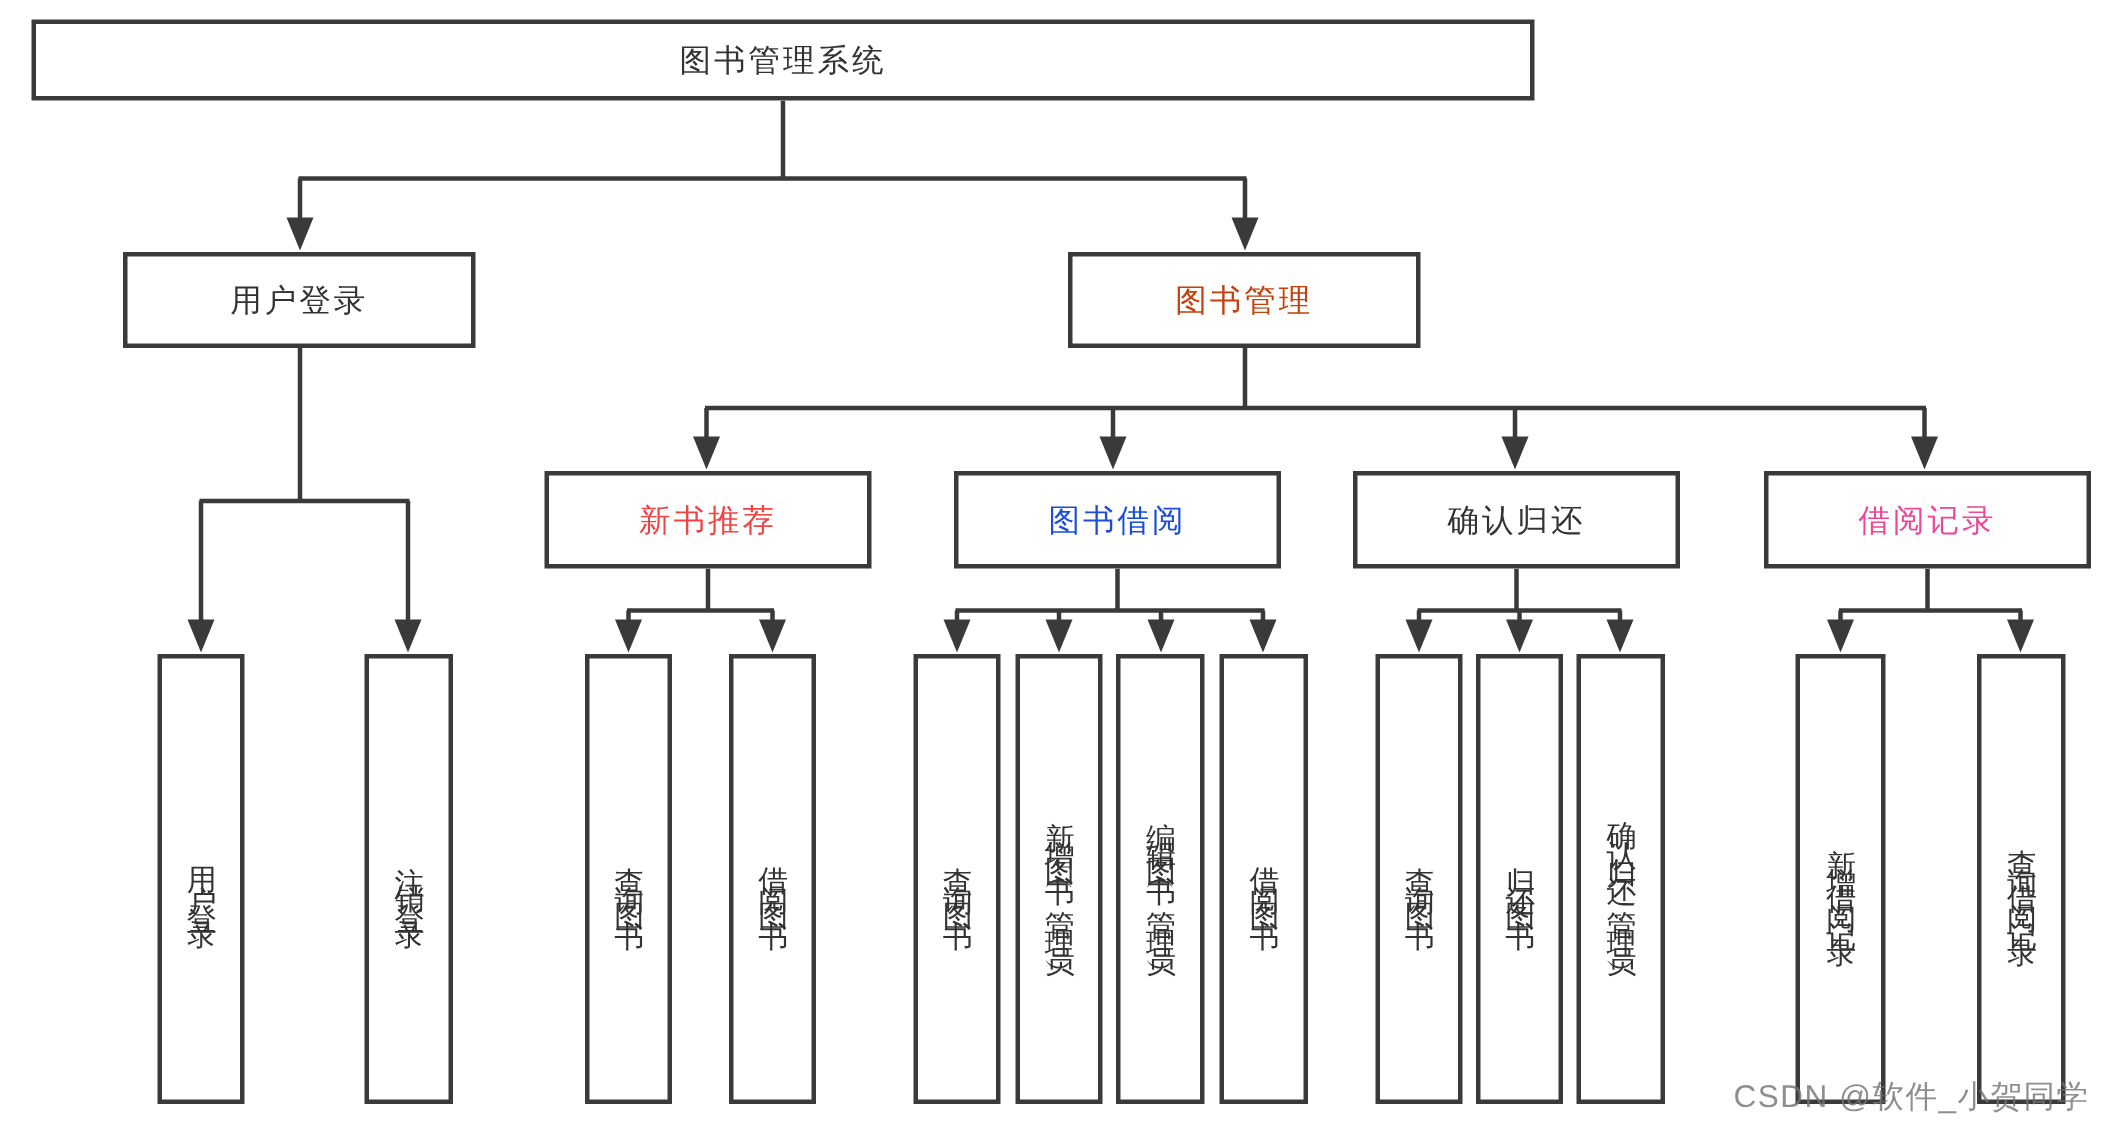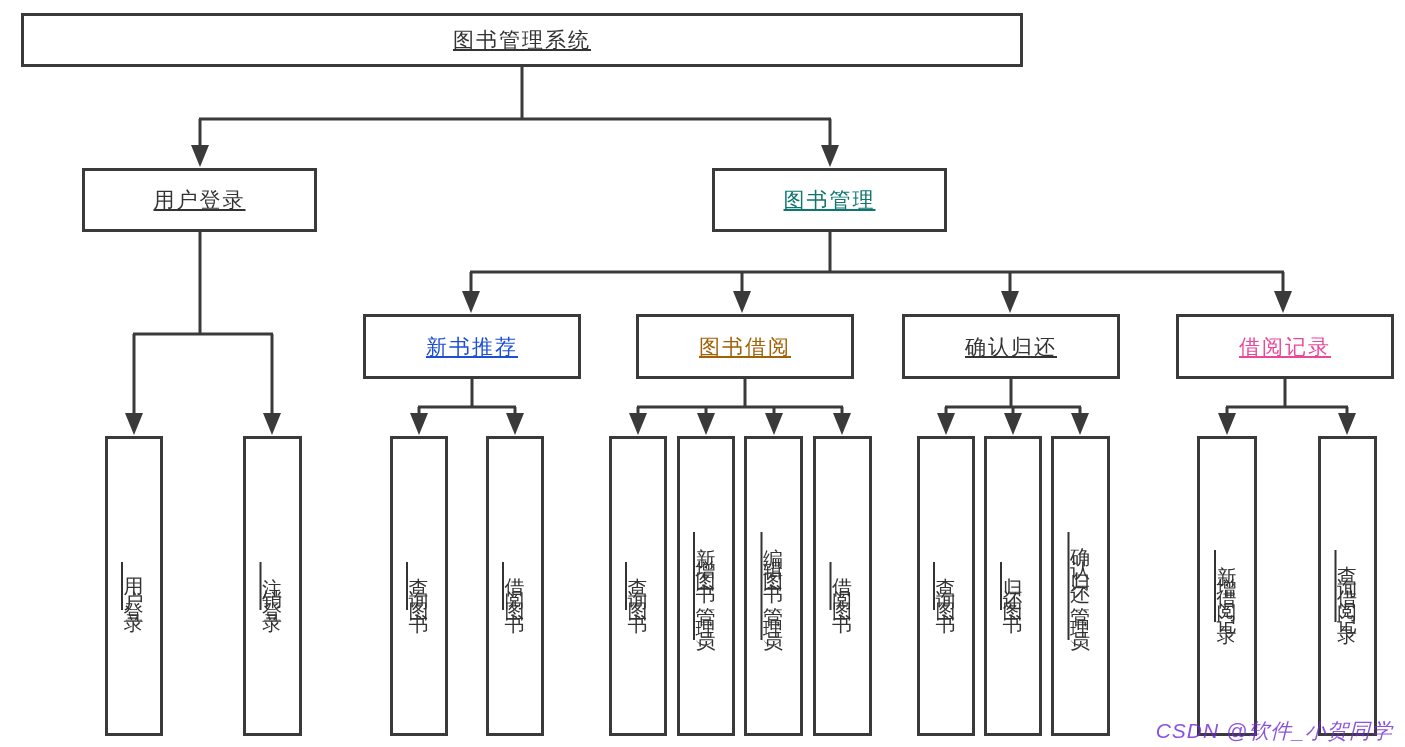--- a/index.html
+++ b/index.html
@@ -13,21 +13,20 @@
   #connectors{position:absolute;left:0;top:0;width:1405px;height:747px;}
   .box{
     position:absolute;
     box-sizing:border-box;
     border:3px solid #c2410c;
     background:#ffffff;
     display:flex;
     align-items:center;
     justify-content:center;
     color:#333333;
-    text-decoration:underline;
   }
   .h-label{
     font-size:21px;
     letter-spacing:2px;
     white-space:nowrap;
   }
   .v-label{
     writing-mode:vertical-rl;
     font-size:20px;
     letter-spacing:12px;
@@ -80,28 +79,28 @@
       </g>
   </svg>
 
   <div class="box" style="left: 21px; top: 13px; width: 1002px; height: 54px; border-color: rgb(58, 58, 58); color: rgb(51, 51, 51);">
     <span class="h-label">图书管理系统</span>
   </div>
 
   <div class="box" style="left: 82px; top: 168px; width: 235px; height: 64px; border-color: rgb(58, 58, 58); color: rgb(51, 51, 51);">
     <span class="h-label">用户登录</span>
   </div>
-  <div class="box" style="left: 712px; top: 168px; width: 235px; height: 64px; border-color: rgb(58, 58, 58); color: #0f766e;">
+  <div class="box" style="left: 712px; top: 168px; width: 235px; height: 64px; border-color: rgb(58, 58, 58); color: #c2410c;">
     <span class="h-label">图书管理</span>
   </div>
 
-  <div class="box" style="left: 363px; top: 314px; width: 218px; height: 65px; border-color: rgb(58, 58, 58); color: #1d4ed8;">
+  <div class="box" style="left: 363px; top: 314px; width: 218px; height: 65px; border-color: rgb(58, 58, 58); color: #ef4444;">
     <span class="h-label">新书推荐</span>
   </div>
-  <div class="box" style="left: 636px; top: 314px; width: 218px; height: 65px; border-color: rgb(58, 58, 58); color: #a16207;">
+  <div class="box" style="left: 636px; top: 314px; width: 218px; height: 65px; border-color: rgb(58, 58, 58); color: #1d4ed8;">
     <span class="h-label">图书借阅</span>
   </div>
   <div class="box" style="left: 902px; top: 314px; width: 218px; height: 65px; border-color: rgb(58, 58, 58); color: rgb(51, 51, 51);">
     <span class="h-label">确认归还</span>
   </div>
   <div class="box" style="left: 1176px; top: 314px; width: 218px; height: 65px; border-color: rgb(58, 58, 58); color: #ec4899;">
     <span class="h-label">借阅记录</span>
   </div>
 
   <div class="box" style="left: 105px; top: 436px; width: 58px; height: 300px; border-color: rgb(58, 58, 58); color: rgb(51, 51, 51);">
@@ -141,15 +140,15 @@
     <span class="v-label">确认归还（管理员）</span>
   </div>
 
   <div class="box" style="left: 1197px; top: 436px; width: 60px; height: 300px; border-color: rgb(58, 58, 58); color: rgb(51, 51, 51);">
     <span class="v-label">新增借阅记录</span>
   </div>
   <div class="box" style="left: 1318px; top: 436px; width: 59px; height: 300px; border-color: rgb(58, 58, 58); color: rgb(51, 51, 51);">
     <span class="v-label">查询借阅记录</span>
   </div>
 
-  <div class="watermark" style="color: #6d28d9; font-style: italic;">CSDN @软件_小贺同学</div>
+  <div class="watermark" style="color: #737373;">CSDN @软件_小贺同学</div>
 
 </div>
 
 </body></html>

